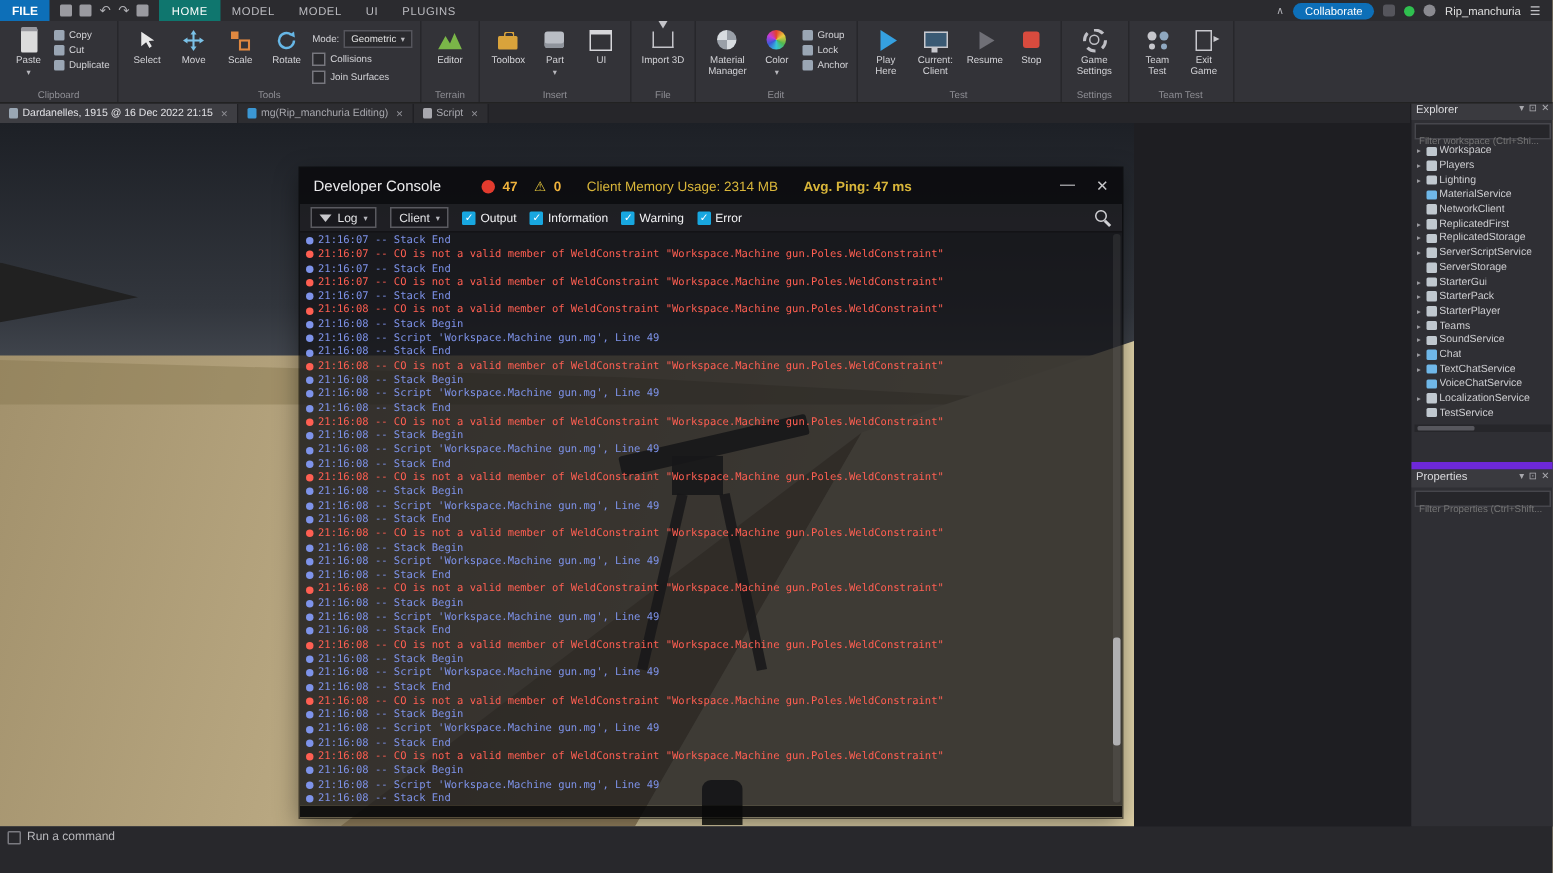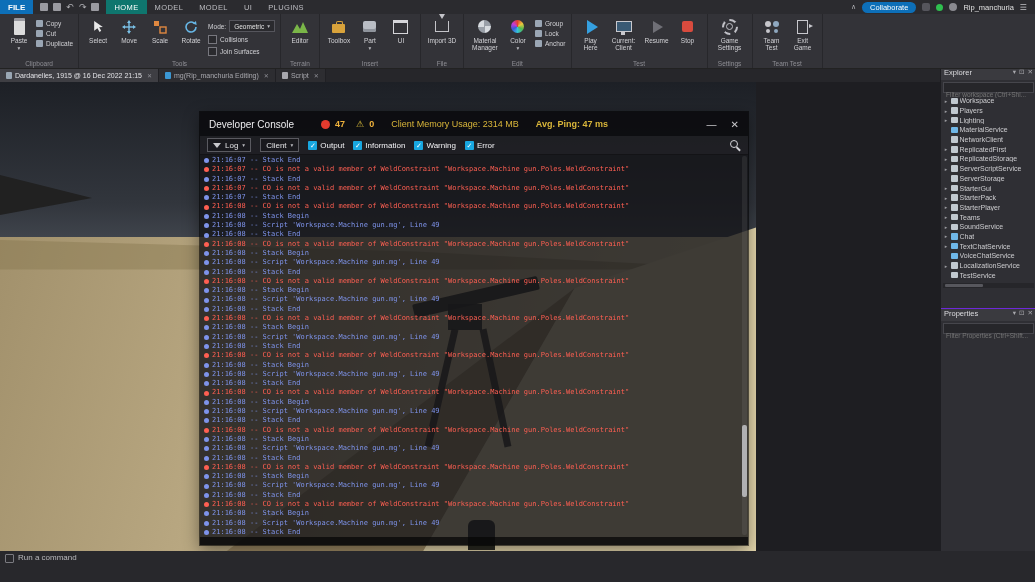--- a/index.html
+++ b/index.html
@@ -126,21 +126,21 @@
   .filterbox{margin:2px;height:11px;background:#26262a;border:1px solid #46464c;box-sizing:border-box}
   .filterbox input{width:100%;height:100%;background:transparent;border:none;outline:none;color:#9a9a9f;font-size:6.5px;font-family:"Liberation Sans",sans-serif;padding:0 2px}
   .tree{padding-top:1px}
   .titem{height:9.7px;display:flex;align-items:center;gap:2px;padding-left:2px;white-space:nowrap;font-size:7px}
   .titem .arr{width:6px;font-size:5px;color:#9a9a9f;text-align:center;flex:none}
   .titem.leaf .arr{visibility:hidden}
   .ticon{width:6.5px;height:6.5px;border-radius:1px;flex:none}
   .tlabel{overflow:hidden;text-overflow:ellipsis}
   .hscroll{height:5px;margin:3px 2px 0;background:#26262a;position:relative}
   .hthumb{position:absolute;left:2px;top:1px;width:42%;height:3px;background:#57575d;border-radius:1px}
-  .props{position:absolute;top:240px;left:0;right:0;bottom:0;border-top:1px solid #6d28d9;background:#2f2f34}
+  .props{position:absolute;top:240px;left:0;right:0;bottom:0;border-top:5px solid #6d28d9;background:#2f2f34}
 
   
   .statusbar{position:absolute;left:0;top:551px;width:100%;height:31px;background:#28282c;color:#b8b8bc;font-size:8px;display:flex;align-items:flex-start;padding:2px 5px;box-sizing:border-box;gap:4px;z-index:30}
   .cmdicon{width:7px;height:7px;border:1px solid #7a7a80;border-radius:1px;margin-top:1px}
 </style>
 </head>
 <body>
 
 <div class="menubar">
   <div class="filebtn">FILE</div>

